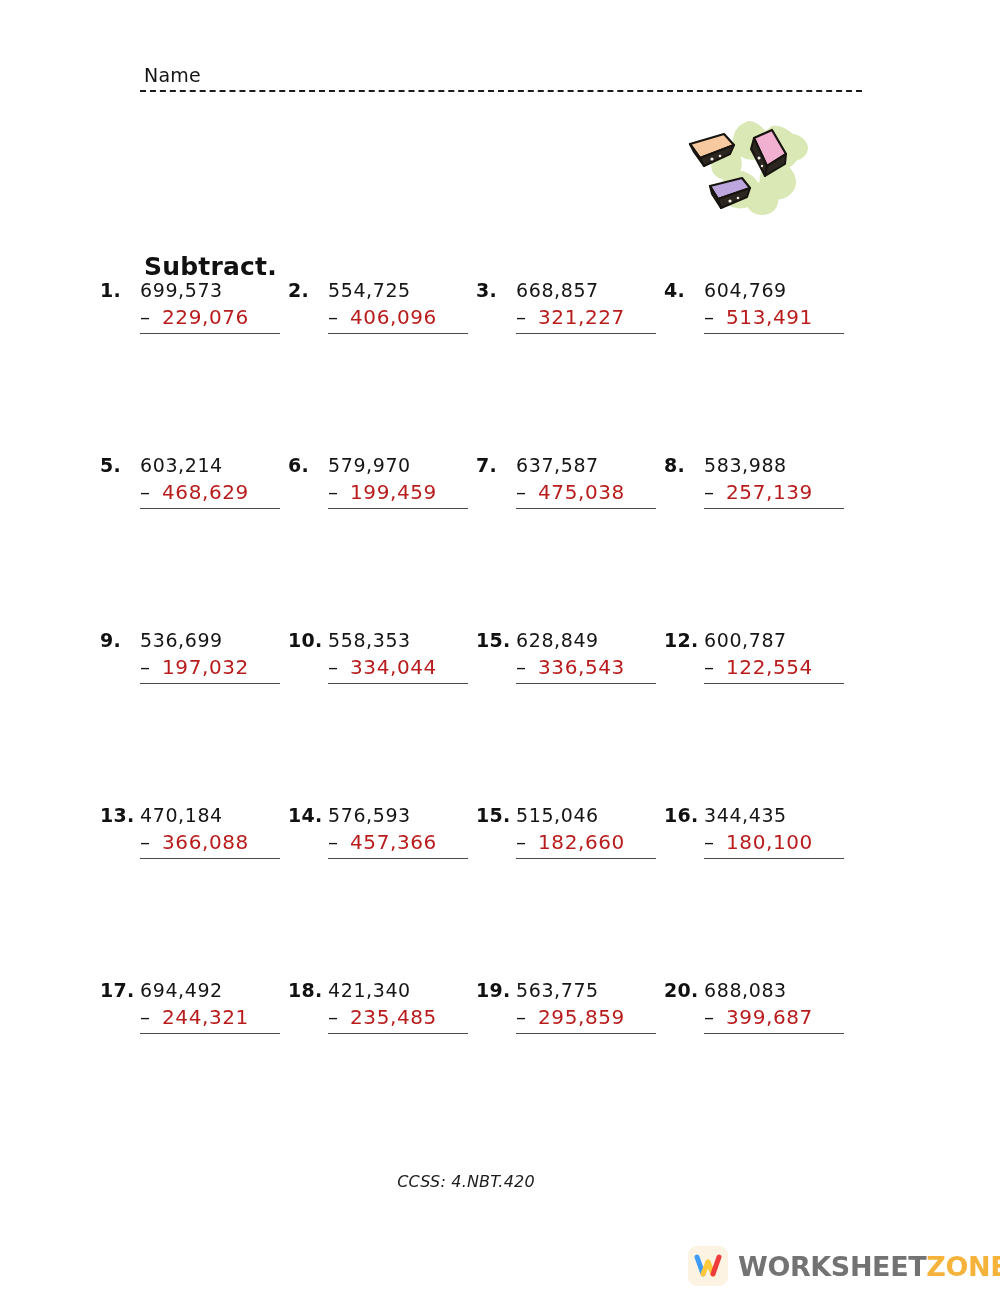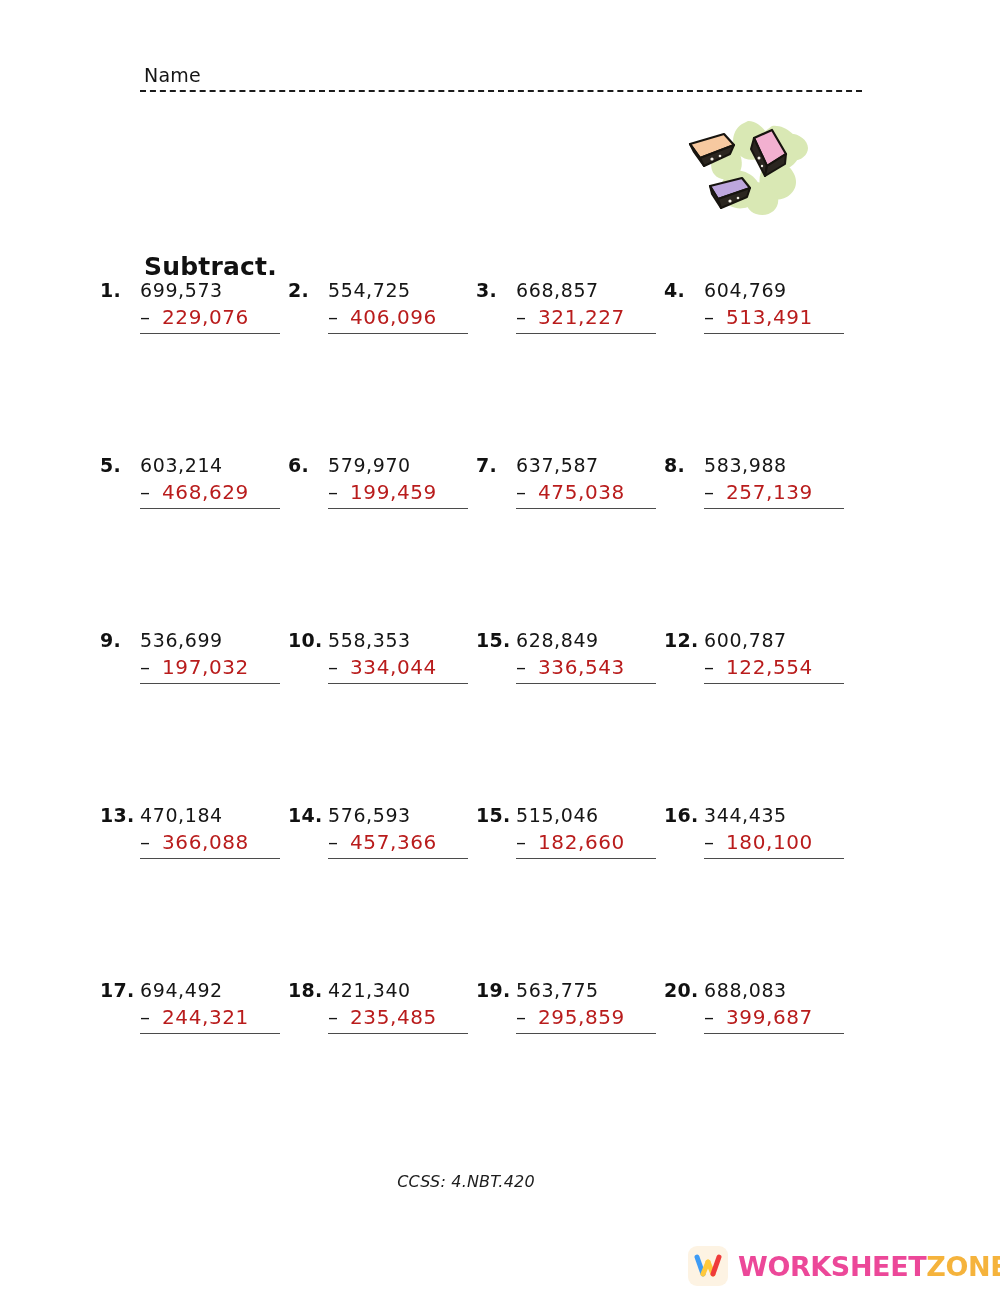--- a/index.html
+++ b/index.html
@@ -247,21 +247,21 @@
     justify-content: center;
     flex: none;
   }
   .wm-text {
     font-size: 27px;
     font-weight: bold;
     letter-spacing: -0.4px;
     white-space: nowrap;
     line-height: 1;
   }
-  .wm-blue { color: #ec4899; }
+  .wm-blue { color: #737373; }
   .wm-orange { color: #f5b33c; }
 </style>
 </head>
 <body>
 
 <div class="page">
 
   <div class="name-row">
     <div class="name-label">Name</div>
     <div class="name-rule"></div>

